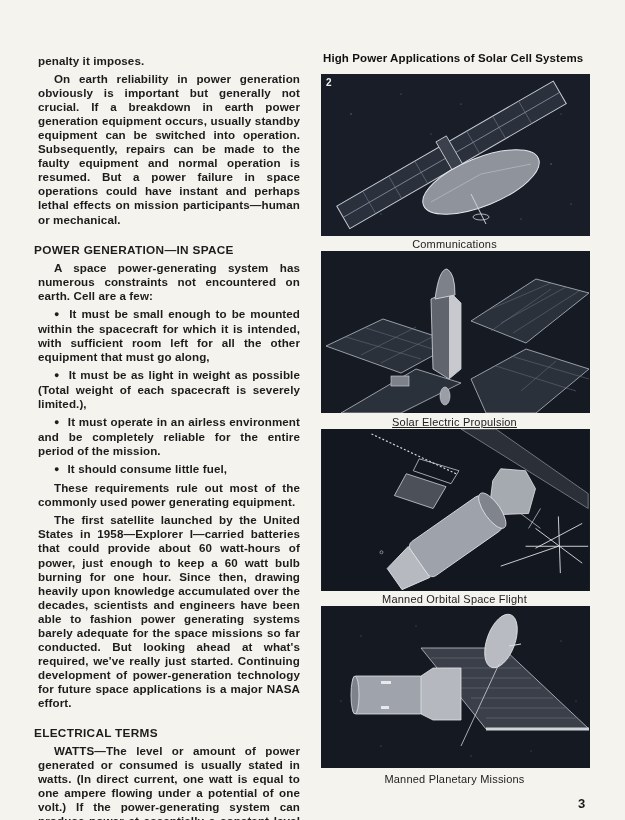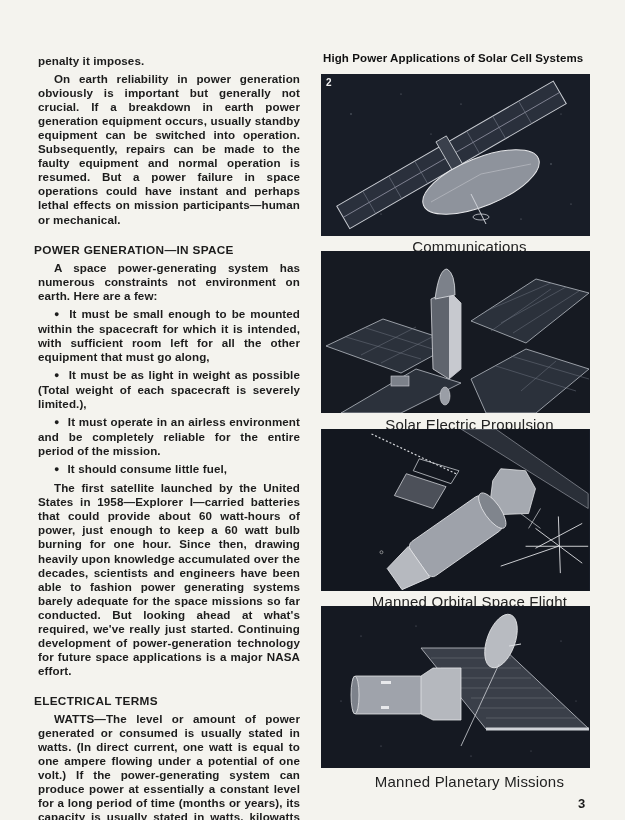--- a/index.html
+++ b/index.html
@@ -58,49 +58,50 @@
   .panel-num {
     position: absolute;
     left: 5px;
     top: 3px;
     color: #f2f2f2;
     font-size: 10px;
     font-weight: bold;
   }
   .caption {
     position: absolute;
-    left: 335px;
+    left: 320px;
     width: 269px;
     text-align: center;
-    font-size: 15px;
+    font-size: 11px;
     color: #222;
     letter-spacing: 0.2px;
   }
   .page-num {
     position: absolute;
     left: 578px;
     top: 796px;
     font-size: 13px;
     font-weight: bold;
     color: #1a1a1a;
   }
 </style>
 </head>
 <body>
 
 <div class="col-left">
   <p class="noindent">penalty it imposes.</p>
   <p class="indent">On earth reliability in power generation obviously is important but generally not crucial. If a breakdown in earth power generation equipment occurs, usually standby equipment can be switched into operation. Subsequently, repairs can be made to the faulty equipment and normal operation is resumed. But a power failure in space operations could have instant and perhaps lethal effects on mission participants—human or mechanical.</p>
 
   <h2>POWER GENERATION—IN SPACE</h2>
-  <p class="indent">A space power-generating system has numerous constraints not environment on earth. Here are a few:</p>
+  <p class="indent">A space power-generating system has numerous constraints not encountered on earth. Cell are a few:</p>
   <p class="indent"><span class="bullet"></span><span>It must be small enough to be mounted within the spacecraft for which it is intended, with sufficient room left for all the other equipment that must go along,</span></p>
   <p class="indent"><span class="bullet"></span><span>It must be as light in weight as possible (Total weight of each spacecraft is severely limited.),</span></p>
   <p class="indent"><span class="bullet"></span><span>It must operate in an airless environment and be completely reliable for the entire period of the mission.</span></p>
   <p class="indent"><span class="bullet"></span><span>It should consume little fuel,</span></p>
+  <p class="indent">These requirements rule out most of the commonly used power generating equipment.</p>
   <p class="indent">The first satellite launched by the United States in 1958—Explorer I—carried batteries that could provide about 60 watt-hours of power, just enough to keep a 60 watt bulb burning for one hour. Since then, drawing heavily upon knowledge accumulated over the decades, scientists and engineers have been able to fashion power generating systems barely adequate for the space missions so far conducted. But looking ahead at what's required, we've really just started. Continuing development of power-generation technology for future space applications is a major NASA effort.</p>
 
   <h2>ELECTRICAL TERMS</h2>
   <p class="indent">WATTS—The level or amount of power generated or consumed is usually stated in watts. (In direct current, one watt is equal to one ampere flowing under a potential of one volt.) If the power-generating system can produce power at essentially a constant level for a long period of time (months or years), its capacity is usually stated in watts, kilowatts (thousands of watts), or megawatts (millions of watts, or thousands of kilowatts). A watt is a unit of power.</p>
 </div>
 
 <div class="fig-title">High Power Applications of Solar Cell Systems</div>
 
 <div class="panel" style="top:74px;">
   <svg viewBox="0 0 269 162">

